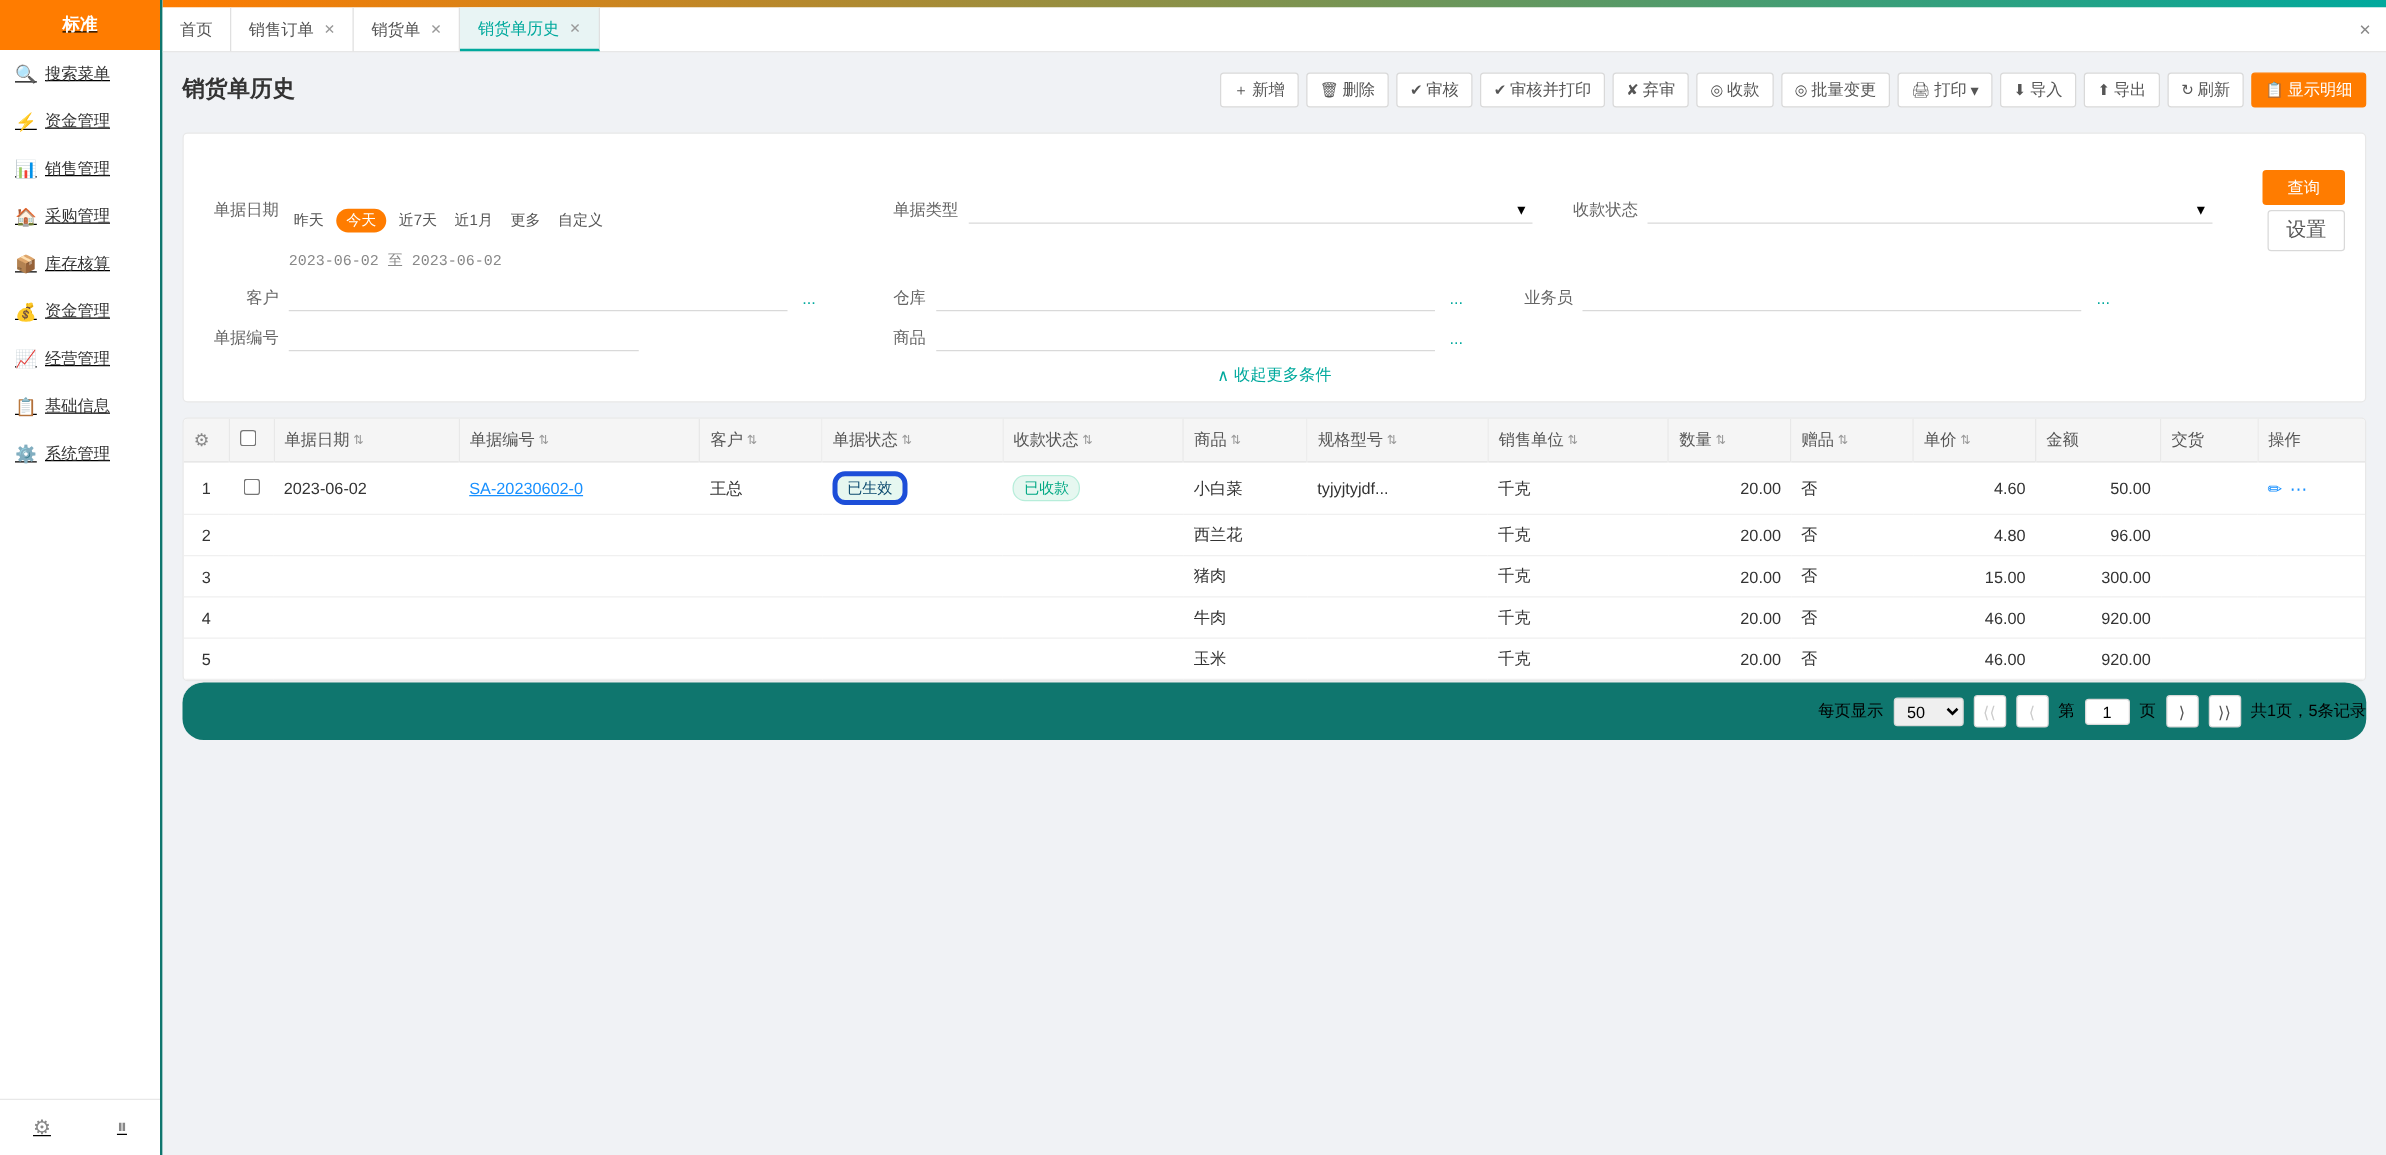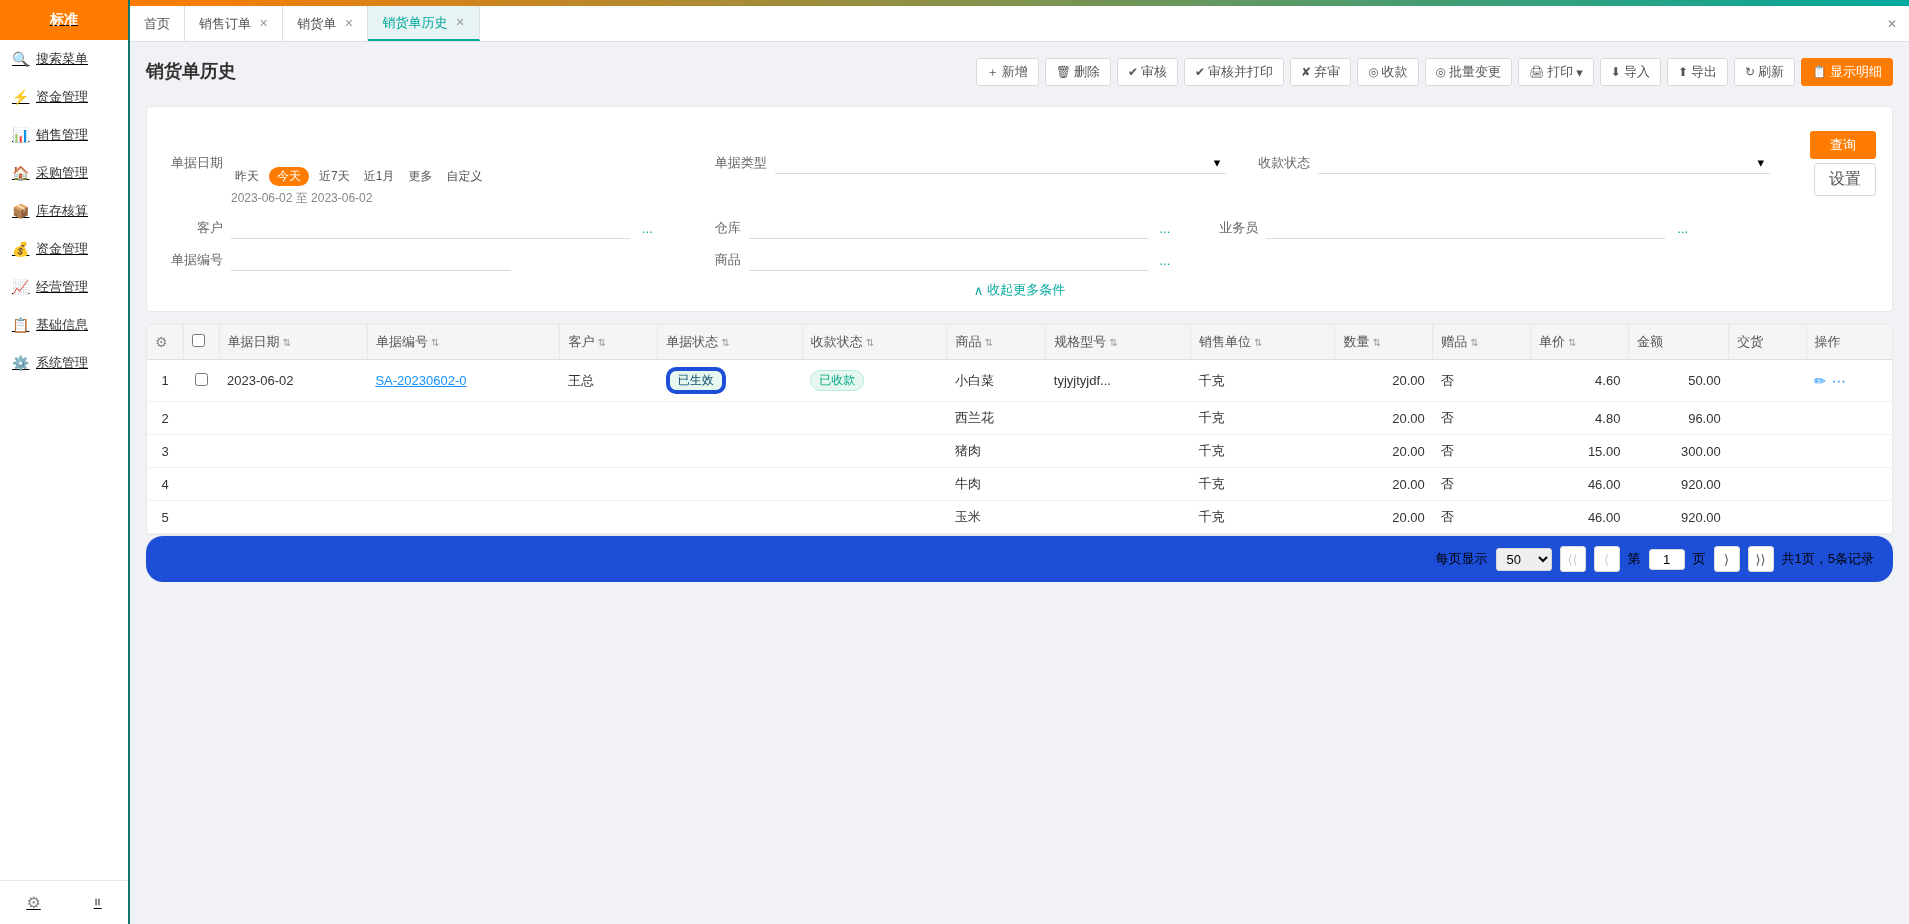--- a/index.html
+++ b/index.html
@@ -209,21 +209,22 @@
     .date-shortcut.active {
       background: #ff7c00;
       color: #fff;
       border-radius: 10px;
       padding: 1px 8px;
       margin-top: 48px;
     }
     .date-range {
       color: #888;
       font-size: 12px;
-      margin-top: 2px;
+      margin-top: 12px;
+      font-family: Liberation Mono, monospace;
     }
     .collapse-btn {
       display: flex;
       align-items: center;
       justify-content: center;
       color: #00a99d;
       cursor: pointer;
       font-size: 12px;
       gap: 4px;
       margin-top: 4px;
@@ -313,22 +314,22 @@
       display: flex;
       align-items: center;
       gap: 20px;
     }
     .footer-label { color: #666; }
     .footer-total { font-weight: bold; color: #333; }
     .pagination {
       display: flex;
       align-items: center;
       justify-content: flex-end;
-      padding: 10px 19px;
-      background: #1d4ed8;
+      padding: 10px 0;
+      background: #0f766e;
       border-top: 1px solid #e8e8e8;
       gap: 8px;
       font-size: 13px;
       border-radius: 17px;
     }
     .page-size-select {
       border: 1px solid #d9d9d9;
       border-radius: 3px;
       padding: 2px 6px;
       font-size: 13px;

